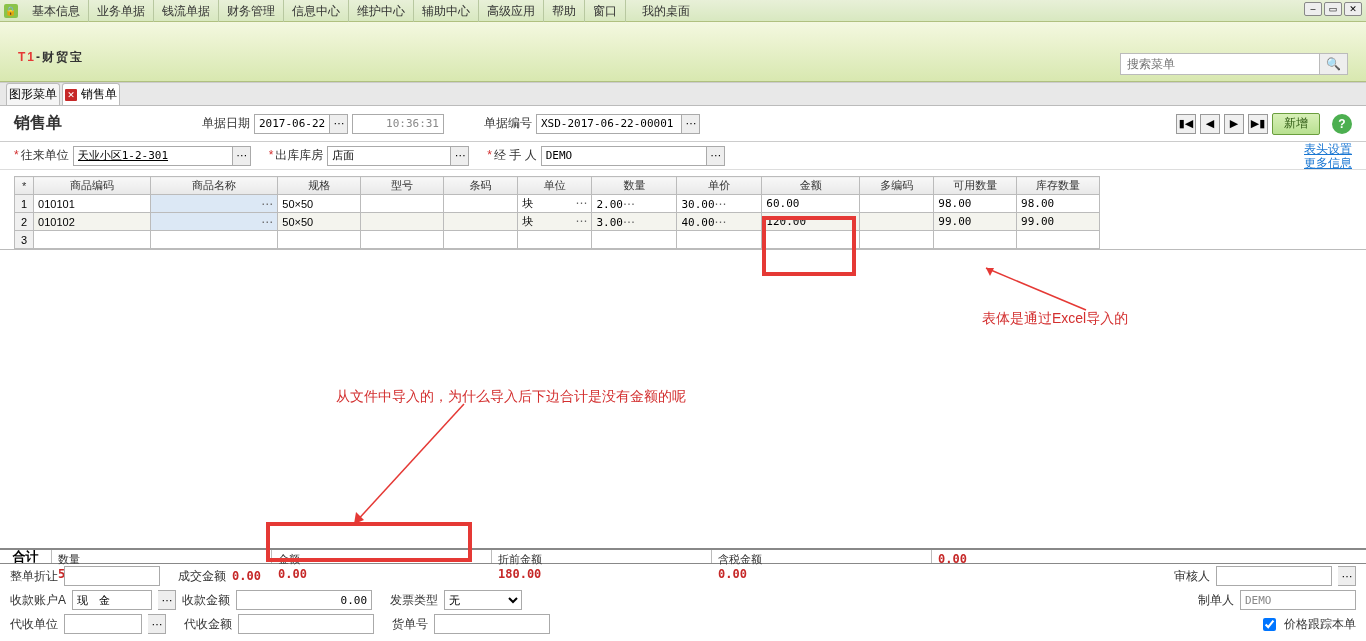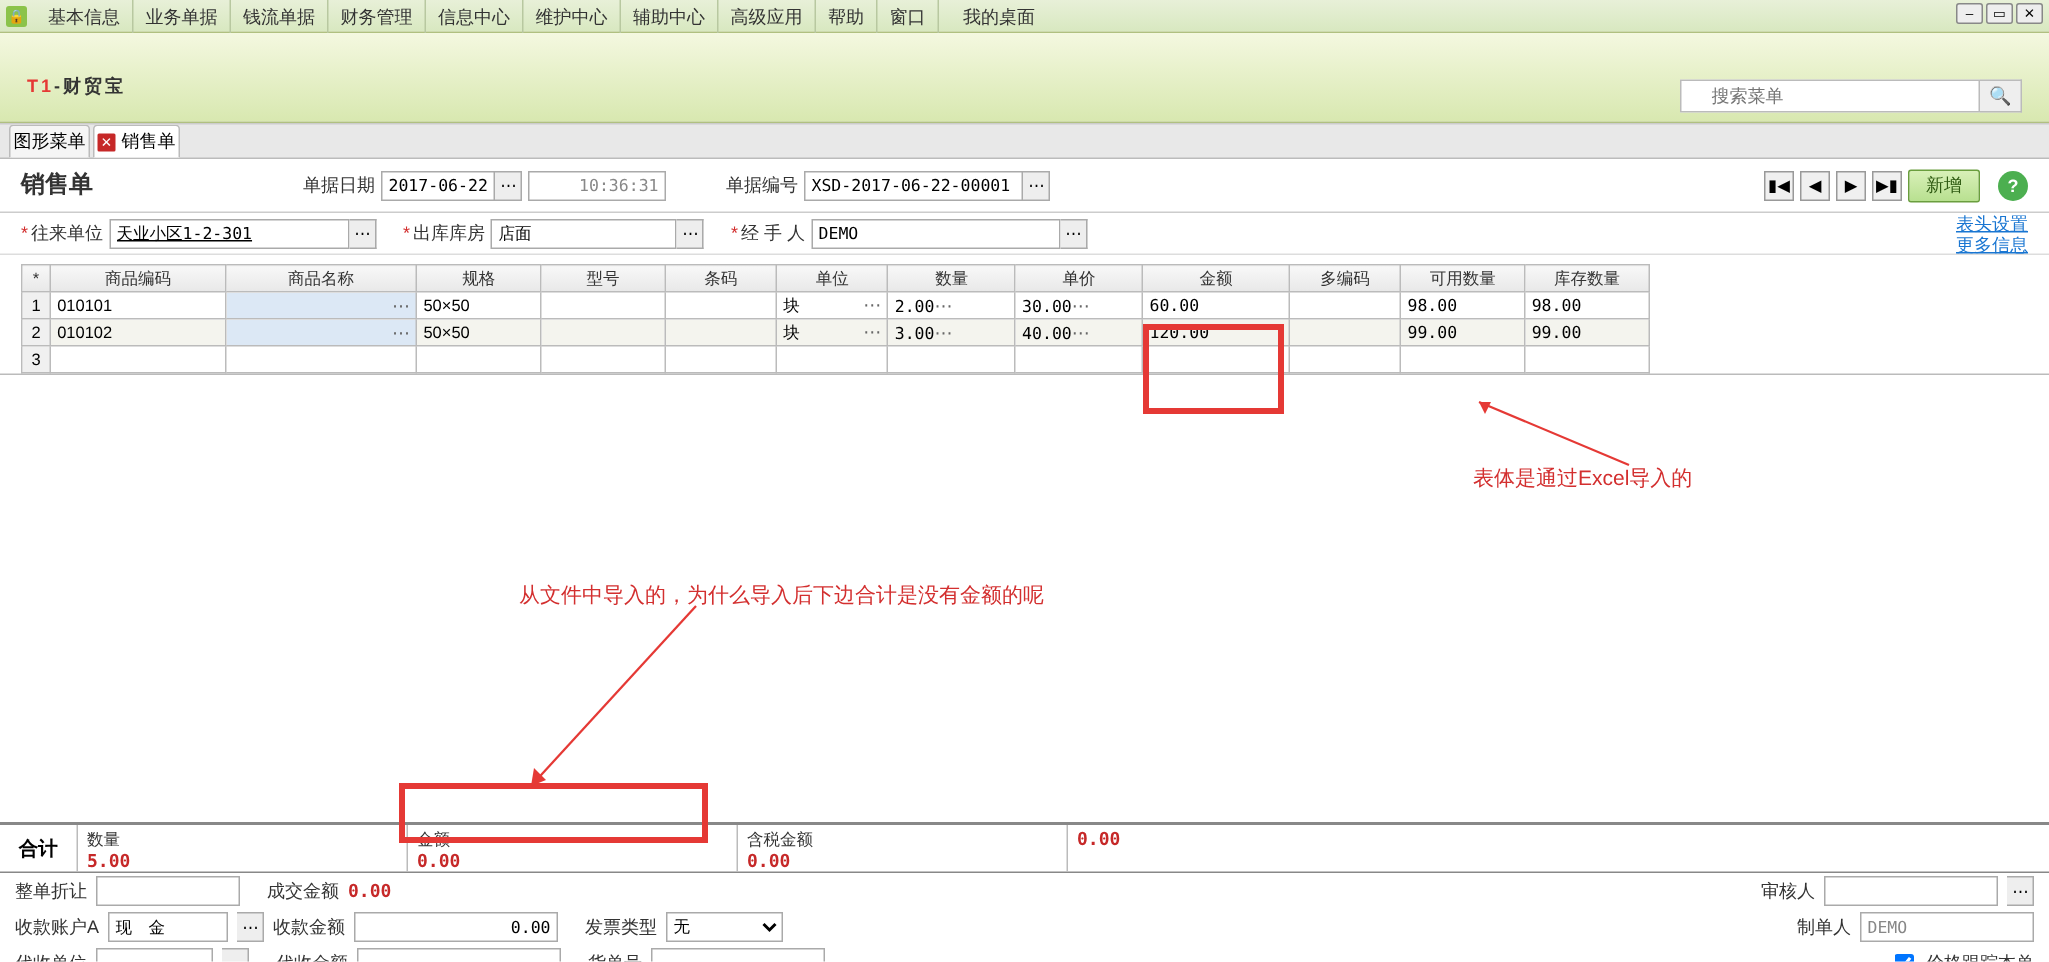--- a/index.html
+++ b/index.html
@@ -9,21 +9,21 @@
 .menubar .mitem{color:#333;padding:0 8px;border-right:1px solid #b8c8a0;cursor:pointer;line-height:22px}
 .menubar .mitem:last-of-type{border-right:none}
 .menubar .mitem.desk{border-right:none;margin-left:8px}
 .win-controls{position:absolute;right:4px;top:2px;display:flex;gap:2px}
 .win-btn{width:18px;height:14px;border:1px solid #888;background:#eee;font-size:9px;display:flex;align-items:center;justify-content:center;cursor:pointer;border-radius:2px}
 .banner{height:60px;background:linear-gradient(#f4f8e0,#d8e8b0);display:flex;align-items:center;padding:0 18px;position:relative;border-bottom:1px solid #b0c080}
 .brand{font-size:28px;font-weight:bold;letter-spacing:2px}
 .brand .t1{color:#e53935}
 .brand .rest{color:#333}
 .search-wrap{position:absolute;right:18px;bottom:6px;display:flex}
-.search-in{width:200px;height:22px;border:1px solid #bbb;padding:0 20px;color:#701a75}
+.search-in{width:200px;height:22px;border:1px solid #bbb;padding:0 6px;color:#701a75}
 .search-btn{width:28px;height:22px;border:1px solid #bbb;border-left:none;background:#eee;display:flex;align-items:center;justify-content:center;cursor:pointer}
 .tabs{height:24px;background:#e8e8e8;border-top:1px solid #ccc;border-bottom:1px solid #bbb;display:flex;align-items:flex-end;padding:0 6px}
 .tab{height:22px;padding:0 2px;border:1px solid #bbb;border-bottom:none;background:#f5f5f5;margin-right:2px;border-radius:3px 3px 0 0;display:flex;align-items:center;gap:4px;cursor:pointer}
 .tab.active{background:#fff}
 .tab .x{width:12px;height:12px;background:#c62828;color:#fff;font-size:9px;display:flex;align-items:center;justify-content:center;border-radius:1px}
 .header-row{height:36px;border-bottom:1px solid #ccc;display:flex;align-items:center;padding:0 14px;position:relative;background:#fff}
 .page-title{font-size:16px;font-weight:bold;color:#333;margin-right:140px}
 .hdr-field{display:flex;align-items:center;margin-right:18px}
 .hdr-field .lbl{color:#333;margin-right:4px}
 .hdr-field .lbl .star{color:#d32f2f;margin-right:2px}
@@ -38,25 +38,25 @@
 .form-row .links a{color:#1976d2;text-decoration:underline;cursor:pointer;display:block}
 .grid-wrap{border-bottom:1px solid #bbb}
 .grid{border-collapse:collapse;width:1086px;margin-left:14px;margin-top:6px}
 .grid th,.grid td{border:1px solid #bbb;height:18px;font-size:11px;padding:0 4px;white-space:nowrap;overflow:hidden}
 .grid th{background:linear-gradient(#f8f8f8,#e8e8e8);color:#333;font-weight:normal;text-align:center}
 .grid .rownum{width:18px;text-align:center;background:#f0f0f0}
 .grid td{text-align:left}
 .grid td.r{text-align:left;font-family:monospace}
 .grid th.star{width:16px}
 .annot1{position:absolute;left:982px;top:310px;color:#d32f2f;font-size:14px}
-.annot2{position:absolute;left:346px;top:388px;color:#d32f2f;font-size:14px}
+.annot2{position:absolute;left:336px;top:388px;color:#d32f2f;font-size:14px}
 .red-box1{position:absolute;left:762px;top:216px;width:94px;height:60px;border:4px solid #e53935;pointer-events:none}
 .red-box2{position:absolute;left:266px;top:522px;width:206px;height:40px;border:4px solid #e53935;pointer-events:none}
 svg.arrow{position:absolute;pointer-events:none}
-.totals{border-top:2px solid #888;border-bottom:1px solid #888;height:34px;display:flex;margin-top:298px}
+.totals{border-top:2px solid #888;border-bottom:1px solid #888;height:16px;display:flex;margin-top:298px}
 .totals .hc{width:52px;border-right:1px solid #bbb;display:flex;align-items:center;justify-content:center;font-weight:bold;font-size:13px}
 .totals .cell{flex:0 0 220px;border-right:1px solid #bbb;padding:2px 6px}
 .totals .cell .k{color:#333;font-size:11px}
 .totals .cell .v{color:#c62828;font-weight:bold;font-family:monospace;font-size:12px}
 .foot-row{height:24px;display:flex;align-items:center;padding:0 10px;gap:6px}
 .foot-row .flbl{color:#333;white-space:nowrap}
 .foot-row .spacer{flex:1}
 .foot-row .val-red{color:#c62828;font-weight:bold;font-family:monospace}
 .sel{height:20px;border:1px solid #aaa;background:#fff;font-size:11px}
 .chk{margin-right:2px}
@@ -241,20 +241,24 @@
   <div class="hc">合计</div>
   <div class="cell">
       <div class="k">数量</div>
       <div class="v">5.00</div>
     </div>
   <div class="cell">
       <div class="k">金额</div>
       <div class="v">0.00</div>
     </div>
   <div class="cell">
+      <div class="k">折前金额</div>
+      <div class="v">180.00</div>
+    </div>
+  <div class="cell">
       <div class="k">含税金额</div>
       <div class="v">0.00</div>
     </div>
   <div class="cell" style="flex:1;border-right:none">
       <div class="v">0.00</div>
     </div>
 </div>
 
 <div class="foot-row">
   <span class="flbl">整单折让</span>

